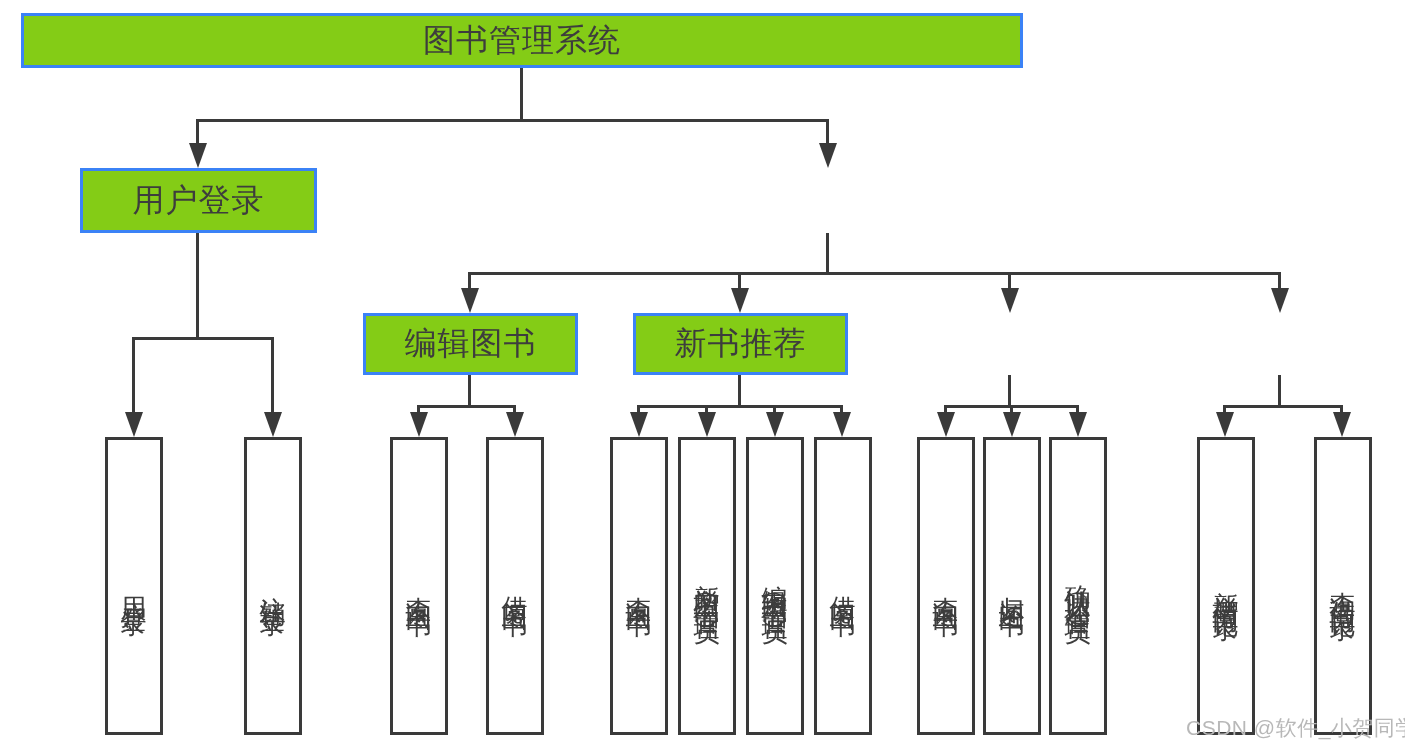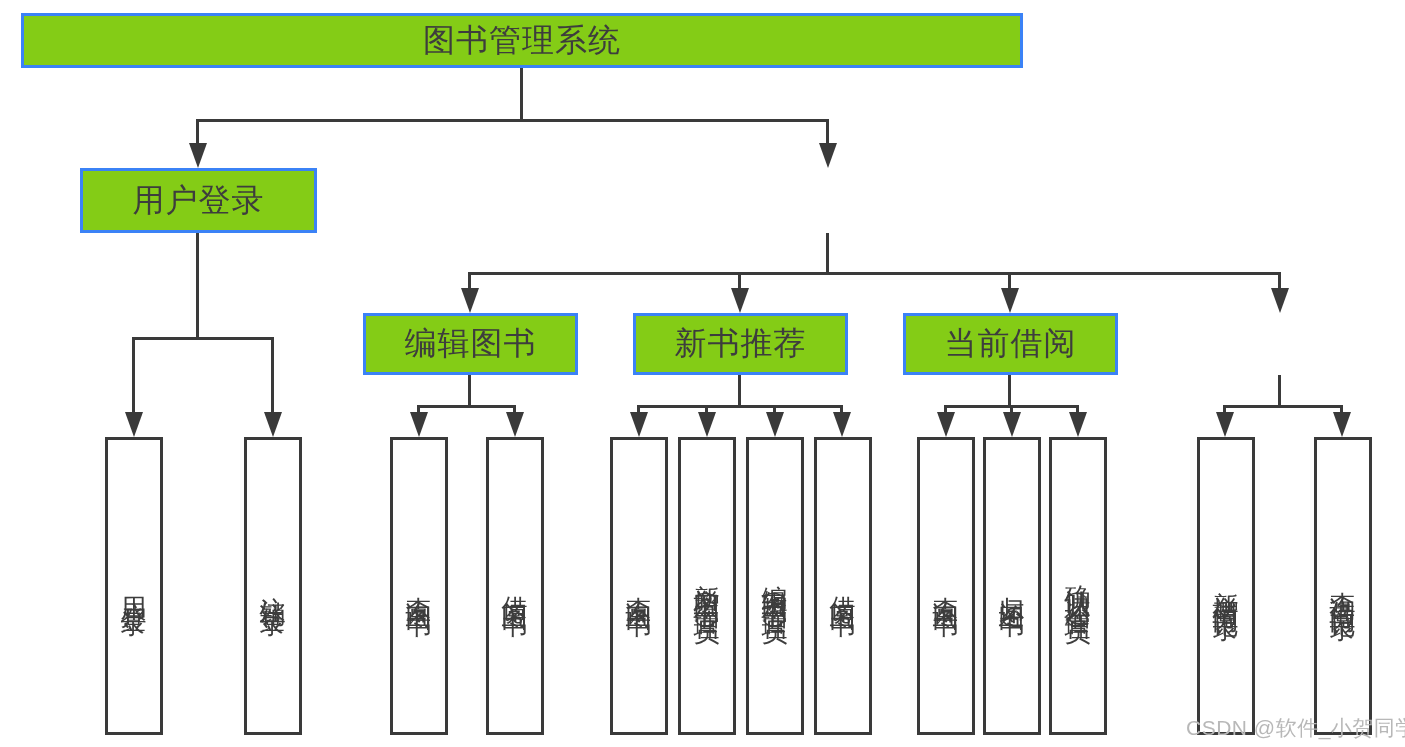--- a/index.html
+++ b/index.html
@@ -63,21 +63,20 @@
 
   <div class="node" style="left:21px;top:13px;width:1002px;height:55px">图书管理系统</div>
 
   <div class="node" style="left:80px;top:168px;width:237px;height:65px">用户登录</div>
 
 
   <div class="node" style="left:363px;top:313px;width:215px;height:62px">编辑图书</div>
 
   <div class="node" style="left:633px;top:313px;width:215px;height:62px">新书推荐</div>
 
-  <div class="node" style="left:903px;top:313px;width:215px;height:62px">当前借阅</div>
 
 
   <div class="vnode" style="left:105px;top:437px;width:58px;height:298px">用户登录</div>
 
   <div class="vnode" style="left:244px;top:437px;width:58px;height:298px">注销登录</div>
 
   <div class="vnode" style="left:390px;top:437px;width:58px;height:298px">查询图书</div>
 
   <div class="vnode" style="left:486px;top:437px;width:58px;height:298px">借阅图书</div>
 

